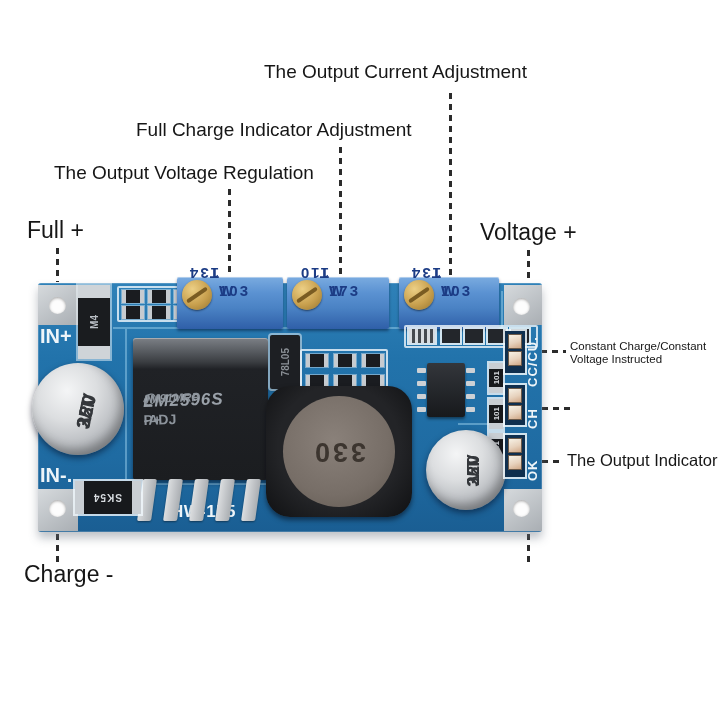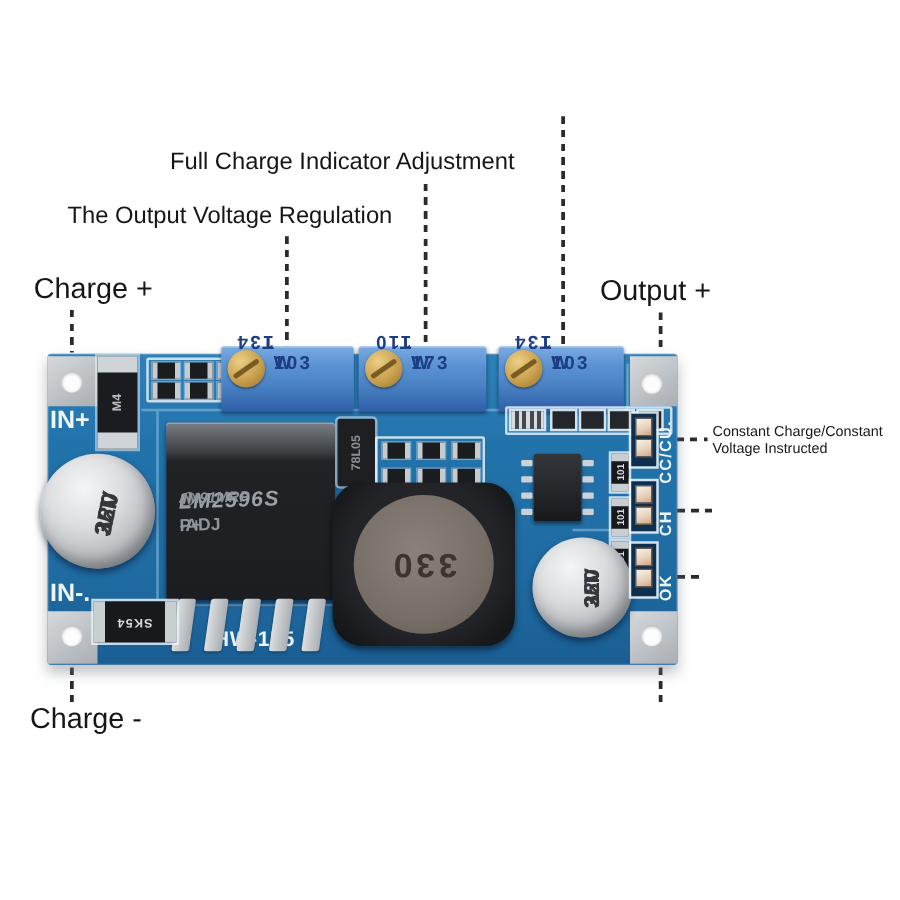--- a/index.html
+++ b/index.html
@@ -89,30 +89,32 @@
   .led{position:static;width:14px;height:15px;margin:2.5px auto 0;display:block;
     background:linear-gradient(160deg,#f7f2e6,#e7d2bd 55%,#d0a887);border:1px solid #6b5948;}
   .ledlabel{left:487px;width:16px;color:#eef5f9;font-weight:bold;font-size:13px;letter-spacing:1px;
     writing-mode:vertical-rl;transform:rotate(180deg);}
 </style>
 </head>
 <body>
 
 <div style="position:absolute;inset:0;">
 
+  <div class="ann f19" style="left:264px;top:61px;">The Output Current Adjustment</div>
   <div class="ann f19" style="left:54px;top:162px;">The Output Voltage Regulation</div>
   <div class="ann f19" style="left:136px;top:119px;">Full Charge Indicator Adjustment</div>
-  <div class="ann f23" style="left:27px;top:217px;">Charge +</div>
-  <div class="ann f23" style="left:480px;top:219px;">Output +</div>
+  <div class="ann f23" style="left:27px;top:217px;">Full +</div>
+  <div class="ann f23" style="left:480px;top:219px;">Voltage +</div>
   <div class="ann f23" style="left:24px;top:561px;">Charge -</div>
 
   <div class="ann rsmall" style="left:570px;top:340px;">
     <span>Constant Charge/Constant</span><br>
     <span>Voltage Instructed</span>
   </div>
+  <div class="ann f16" style="left:567px;top:451px;">The Output Indicator</div>
 
   <div class="dv" style="left:449px;top:93px;height:184px;"></div>
   <div class="dv" style="left:339px;top:147px;height:130px;"></div>
   <div class="dv" style="left:228px;top:189px;height:88px;"></div>
   <div class="dv" style="left:56px;top:248px;height:34px;"></div>
   <div class="dv" style="left:527px;top:250px;height:36px;"></div>
   <div class="dv" style="left:56px;top:534px;height:28px;"></div>
   <div class="dv" style="left:527px;top:534px;height:28px;"></div>
   <div class="dh" style="left:530px;top:350px;width:36px;"></div>
   <div class="dh" style="left:531px;top:407px;width:44px;"></div>

